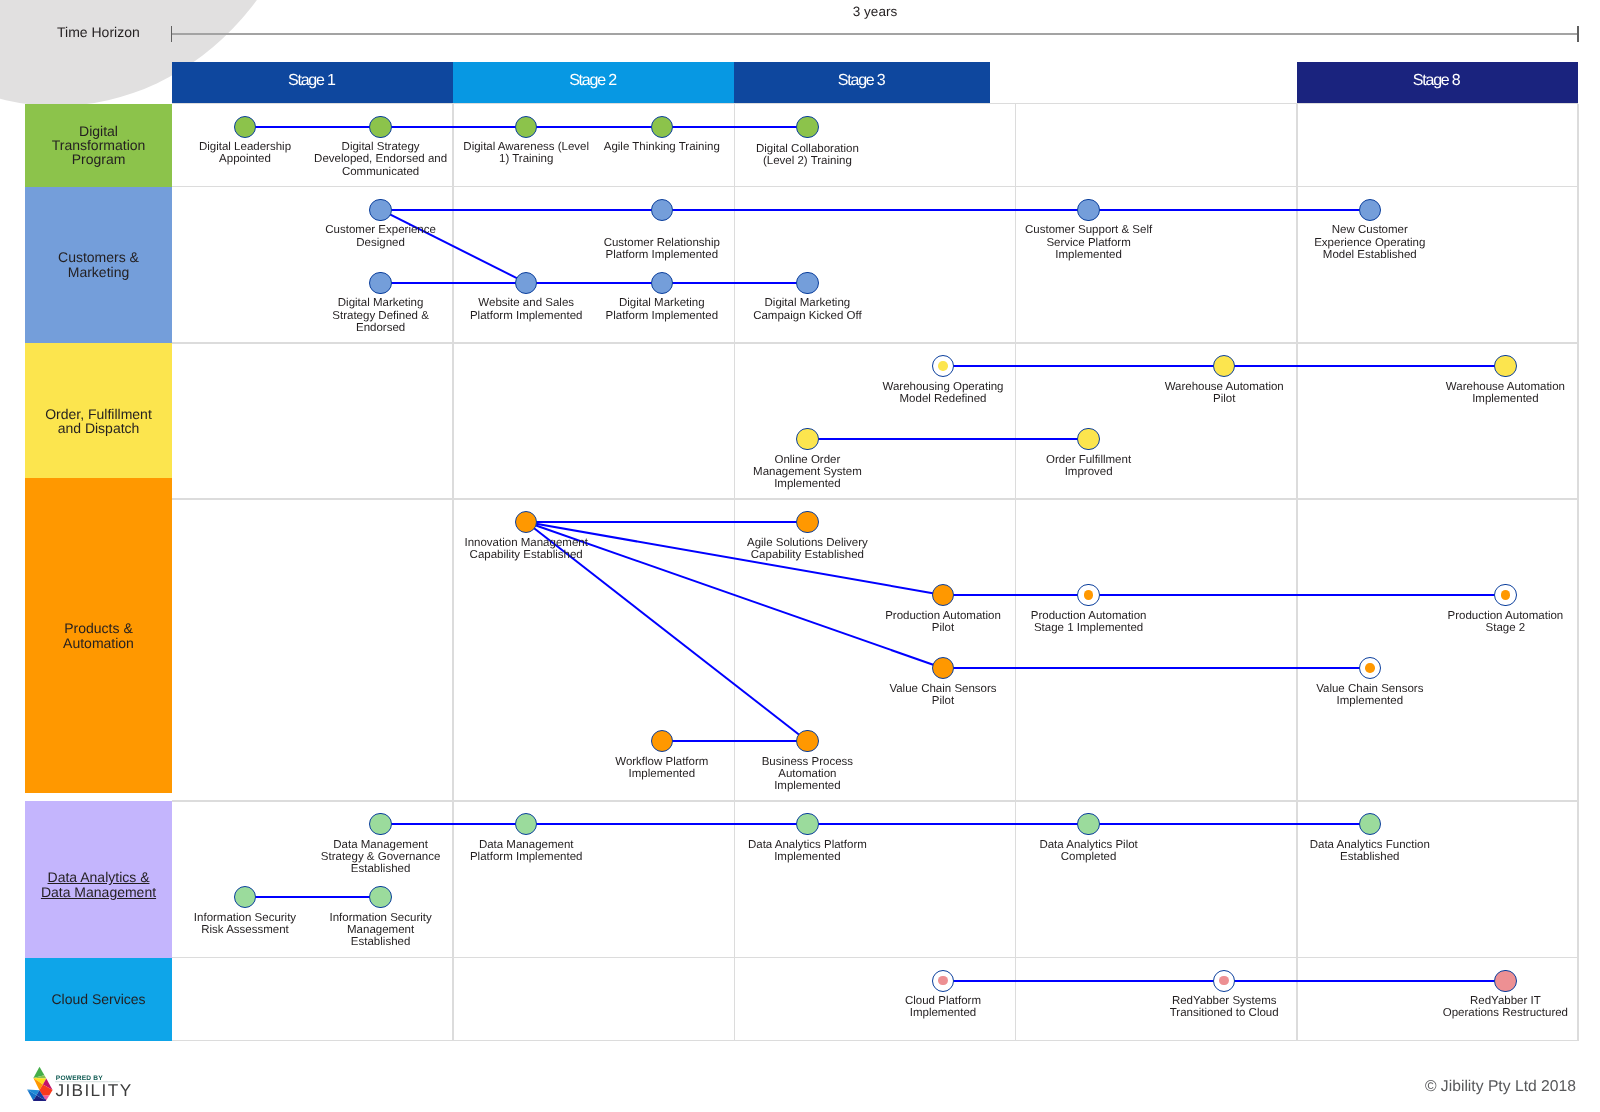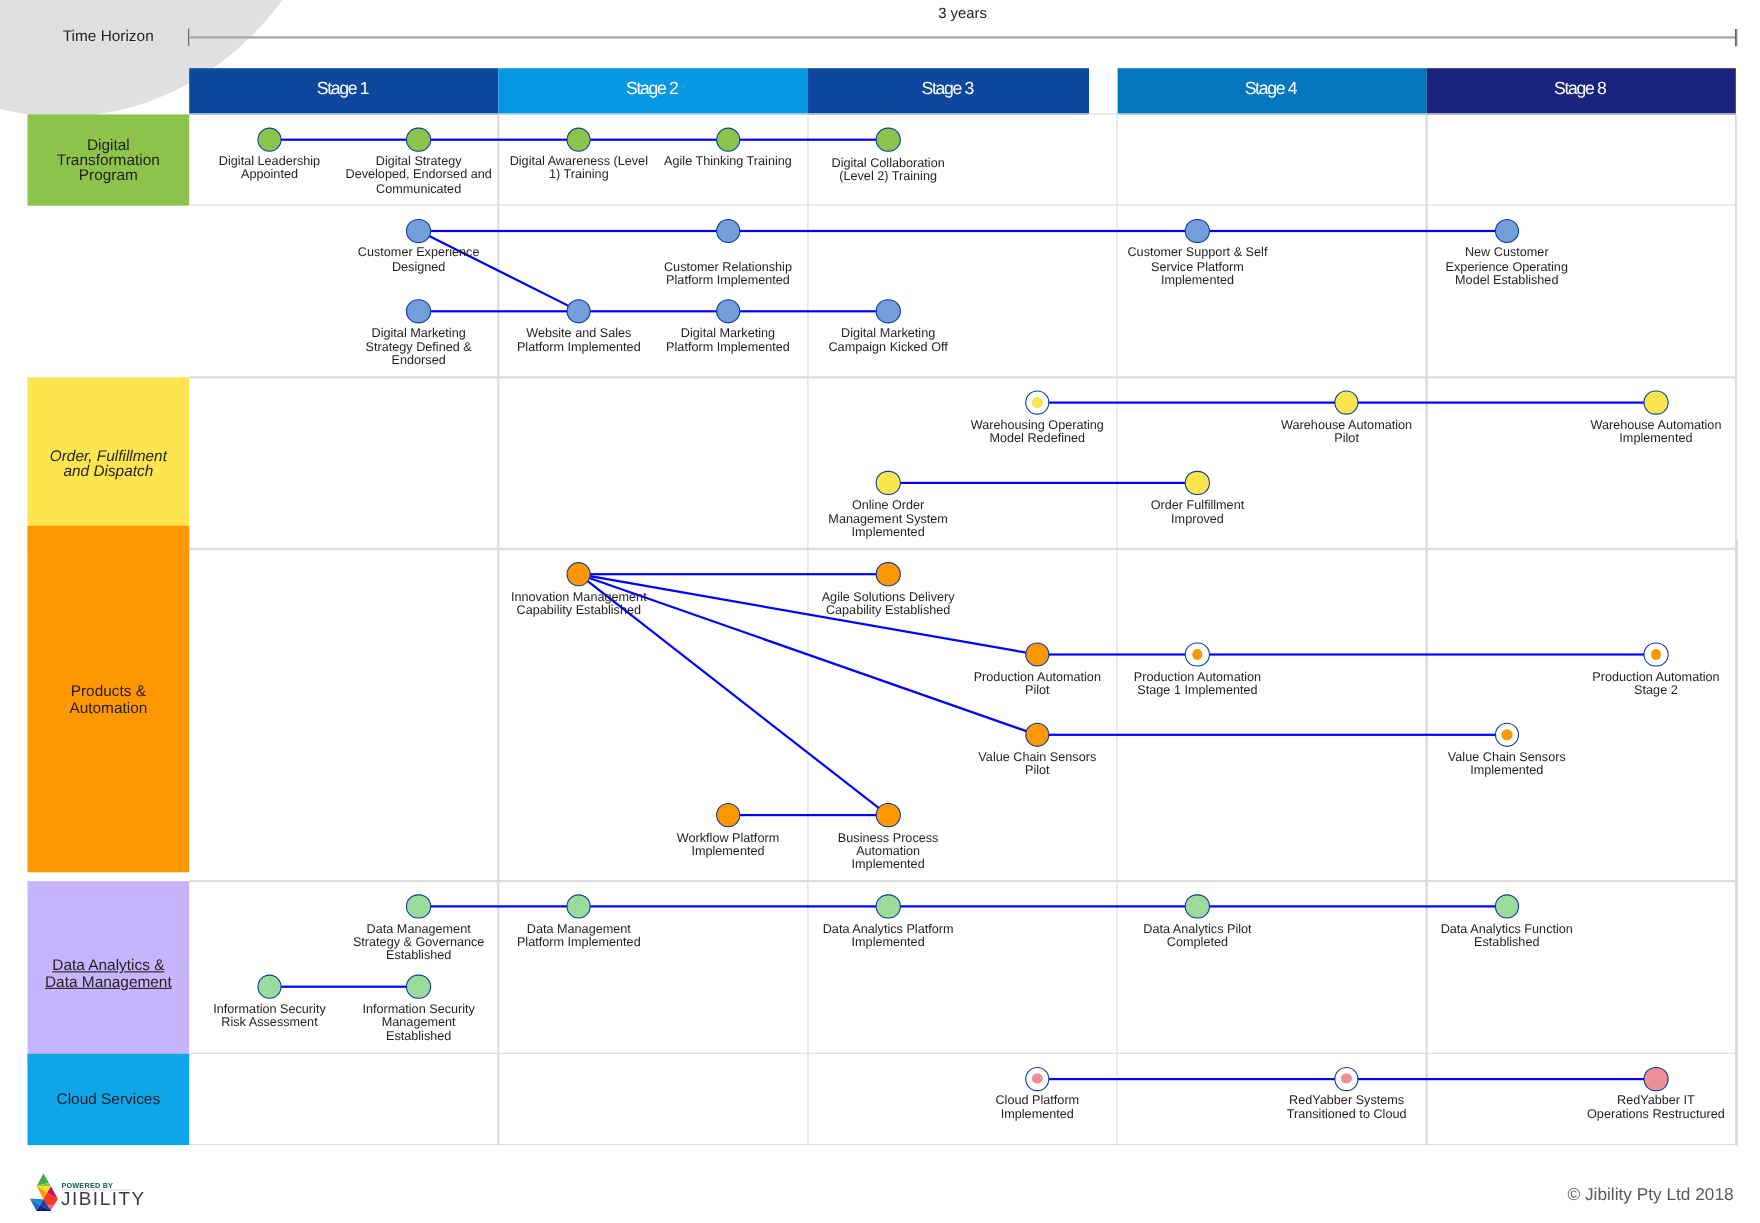--- a/index.html
+++ b/index.html
@@ -38,36 +38,39 @@
 <div class="axis-c" style="left: 1577.2px; background: rgb(96, 96, 96);"></div>
 <div class="stage-hdr" style="left: 172px; width: 281.2px; background: rgb(14, 71, 158);">
       <span>Stage 1</span>
     </div>
 <div class="stage-hdr" style="left: 453.2px; width: 281.2px; background: rgb(7, 152, 227);">
       <span>Stage 2</span>
     </div>
 <div class="stage-hdr" style="left: 734.4px; width: 256px; background: rgb(14, 71, 158);">
       <span>Stage 3</span>
     </div>
-<div class="stage-hdr" style="left: 1015.6px; width: 281.2px; background: rgb(4, 119, 191);">
-      <span>Stage 4</span>
-    </div>
 <div class="stage-hdr" style="left: 1296.8px; width: 281.2px; background: rgb(26, 35, 126);">
       <span>Stage 8</span>
     </div>
 <div class="row-label" style="top: 103.5px; height: 83px; background: rgb(140, 195, 75);">
       <div>
         <span>Digital</span>
         <span>Transformation</span>
         <span>Program</span>
       </div>
     </div>
 <div class="hline" style="top: 102.7px; background: rgb(220, 220, 220);"></div>
+<div class="row-label" style="top: 186.6px; height: 156.1px; background: rgb(116, 158, 218);">
+      <div>
+        <span>Customers &amp;</span>
+        <span>Marketing</span>
+      </div>
+    </div>
 <div class="hline" style="top: 185.8px; background: rgb(220, 220, 220);"></div>
-<div class="row-label" style="top: 342.9px; height: 156.1px; background: rgb(252, 229, 78); font-style: italic;">
+<div class="row-label" style="top: 342.9px; height: 156.1px; background: rgb(252, 229, 78);">
       <div>
         <span>Order, Fulfillment</span>
         <span>and Dispatch</span>
       </div>
     </div>
 <div class="hline" style="top: 342.1px; background: rgb(220, 220, 220);"></div>
 <div class="row-label" style="top: 478px; height: 315px; background: rgb(255, 152, 0); align-items: center;">
       <div>
         <span>Products &amp;</span>
         <span>Automation</span>

